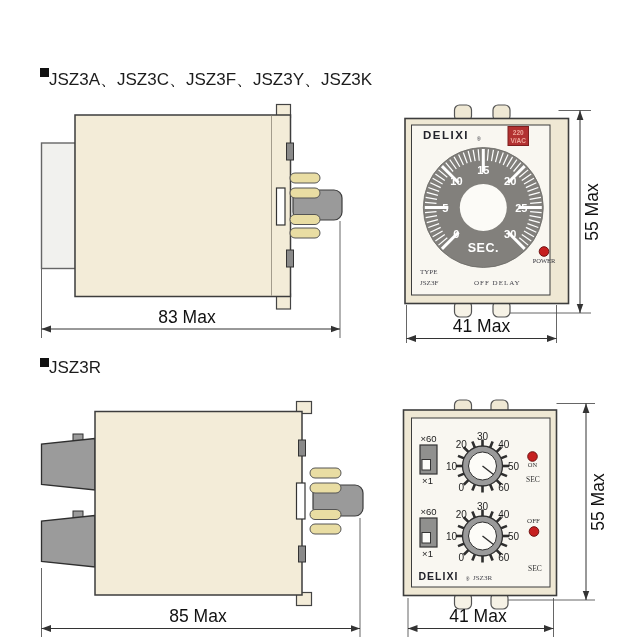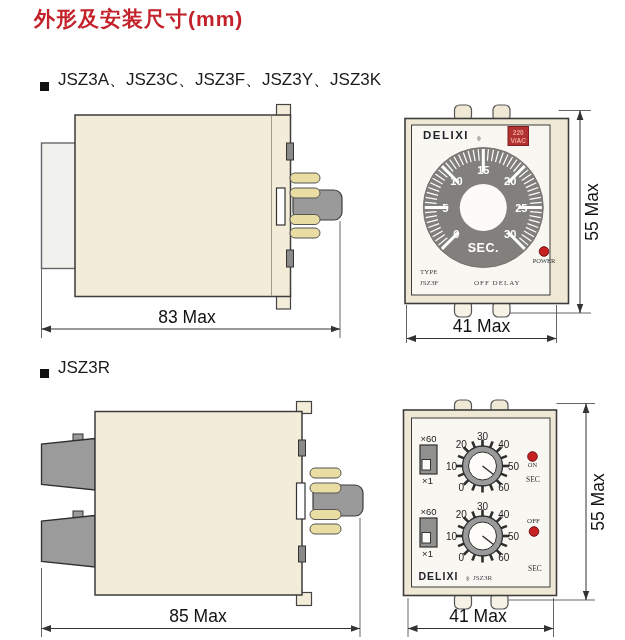--- a/index.html
+++ b/index.html
@@ -1,33 +1,32 @@
 <!DOCTYPE html>
 <html><head>
 <meta charset="utf-8">
 <style>
   html,body{margin:0;padding:0;background:#ffffff;}
   #page{position:relative;width:625px;height:640px;background:#fff;overflow:hidden;
         font-family:"Liberation Sans",sans-serif;}
   .abs{position:absolute;}
   #page-title{left:34px;top:5px;font-size:21px;font-weight:bold;color:#c3222a;letter-spacing:1px;}
-  .sec-header{font-size:17px;color:#1c1c1c;display:flex;align-items:flex-end;gap:9px;}
+  .sec-header{font-size:17px;color:#1c1c1c;display:flex;align-items:flex-start;}
   .bullet{width:9px;height:9px;background:#111;display:inline-block;flex:0 0 auto;}
   #sec1-header{left:40px;top:68px;}
   #sec2-header{left:40px;top:358px;}
   svg text{font-family:"Liberation Sans",sans-serif;}
   .dim-label{font-size:17.5px;fill:#111;}
   .panel-serif{font-family:"Liberation Serif",serif;}
 </style>
 </head>
 <body>
 
 <div id="page">
 
-  <div id="page-title" class="abs">外形及安装尺寸(mm)</div>
 
   <div id="sec1-header" class="abs sec-header">
     <span class="bullet"></span>
     <span>JSZ3A、JSZ3C、JSZ3F、JSZ3Y、JSZ3K</span>
   </div>
 
   <svg class="abs" style="left:30px;top:95px;" width="330" height="250" viewBox="0 0 330 250">
     <defs>
       <marker id="m1" markerWidth="11" markerHeight="8" refX="9.5" refY="4" orient="auto-start-reverse">
         <path d="M0,0.6 L9.5,4 L0,7.4 z" fill="#333"></path>

